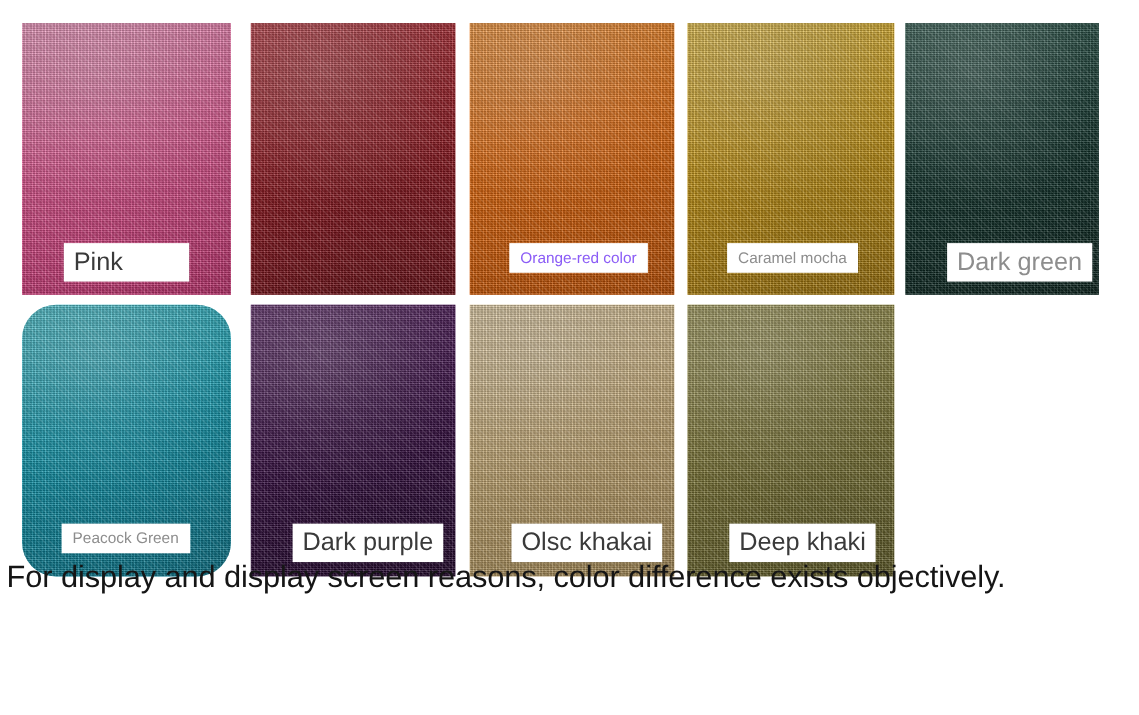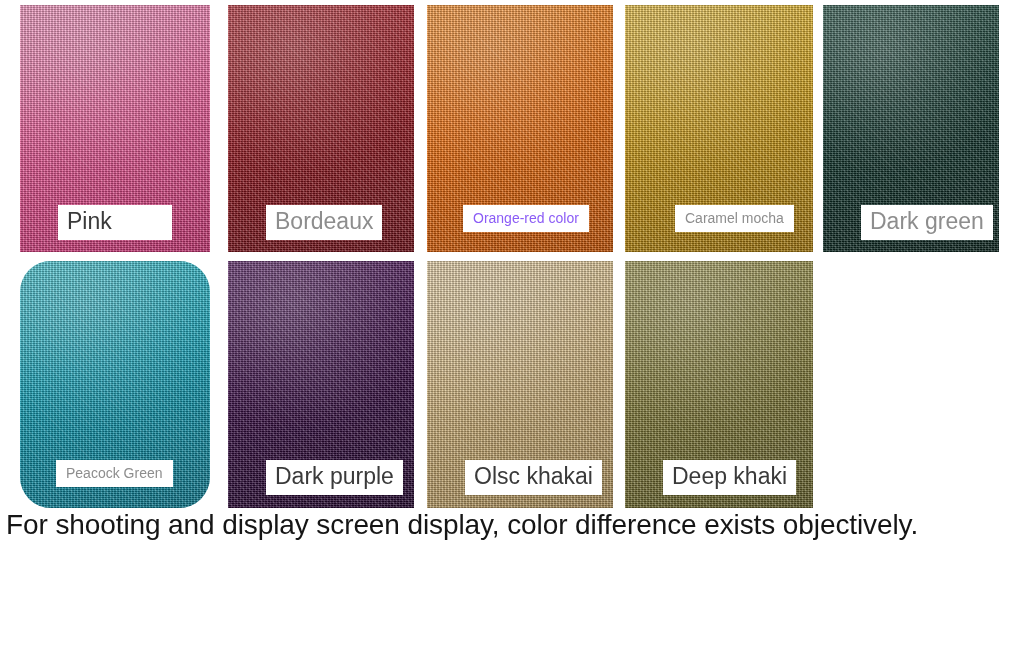--- a/index.html
+++ b/index.html
@@ -11,21 +11,21 @@
     width: 1035px;
     height: 650px;
     font-family: "Liberation Sans", sans-serif;
     overflow: hidden;
     position: relative;
   }
 
   #swatch-grid {
     position: absolute;
     left: 0;
-    top: 0;
+    top: 16px;
     width: 1035px;
     height: 510px;
   }
 
   .swatch {
     position: absolute;
     overflow: hidden;
     box-sizing: border-box;
   }
 
@@ -108,31 +108,30 @@
 
 <div id="swatch-grid">
     <div class="swatch" style="left: 20px; top: 5px; width: 190px; height: 247px; background: linear-gradient(168deg, rgb(245, 140, 187) 0%, rgb(239, 95, 156) 45%, rgb(224, 55, 127) 100%);">
       <div class="sheen"></div>
       <div class="weave"></div>
       <div class="label big dark" style="left: 38px; top: 200px;">Pink        </div>
     </div>
     <div class="swatch" style="left: 228px; top: 5px; width: 186px; height: 247px; background: linear-gradient(168deg, rgb(180, 34, 44) 0%, rgb(155, 23, 32) 45%, rgb(124, 15, 24) 100%);">
       <div class="sheen"></div>
       <div class="weave"></div>
-      <div class="label big gray" style="left: 38px; top: 200px;">Bordeaux</div>
     </div>
     <div class="swatch" style="left: 427px; top: 5px; width: 186px; height: 247px; background: linear-gradient(168deg, rgb(251, 138, 30) 0%, rgb(244, 112, 11) 45%, rgb(224, 92, 0) 100%);">
       <div class="sheen"></div>
       <div class="weave"></div>
       <div class="label small mid" style="left: 36px; top: 200px;">Orange-red color</div>
     </div>
     <div class="swatch" style="left: 625px; top: 5px; width: 188px; height: 247px; background: linear-gradient(168deg, rgb(232, 187, 46) 0%, rgb(211, 160, 20) 45%, rgb(184, 133, 10) 100%);">
       <div class="sheen"></div>
       <div class="weave"></div>
-      <div class="label small gray" style="left: 36px; top: 200px; margin-left: 14px;">Caramel mocha</div>
+      <div class="label small gray" style="left: 36px; top: 200px;">Caramel mocha</div>
     </div>
     <div class="swatch" style="left: 823px; top: 5px; width: 176px; height: 247px; background: linear-gradient(168deg, rgb(26, 74, 61) 0%, rgb(16, 55, 46) 45%, rgb(10, 39, 32) 100%);">
       <div class="sheen"></div>
       <div class="weave"></div>
       <div class="label big gray" style="left: 38px; top: 200px;">Dark green</div>
     </div>
     <div class="swatch" style="left: 20px; top: 261px; width: 190px; height: 247px; background: linear-gradient(168deg, rgb(46, 192, 207) 0%, rgb(16, 164, 187) 45%, rgb(10, 135, 160) 100%); border-radius: 31px;">
       <div class="sheen"></div>
       <div class="weave"></div>
       <div class="label small gray" style="left: 36px; top: 199px;">Peacock Green</div>
@@ -147,13 +146,13 @@
       <div class="weave"></div>
       <div class="label big dark" style="left: 38px; top: 199px;">Olsc khakai</div>
     </div>
     <div class="swatch" style="left: 625px; top: 261px; width: 188px; height: 247px; background: linear-gradient(168deg, rgb(155, 147, 73) 0%, rgb(135, 128, 58) 45%, rgb(111, 106, 44) 100%);">
       <div class="sheen"></div>
       <div class="weave"></div>
       <div class="label big dark" style="left: 38px; top: 199px;">Deep khaki</div>
     </div>
   </div>
 
-<div id="caption">For shooting and display screen display, color difference exists objectively.</div>
+<div id="caption">For display and display screen reasons, color difference exists objectively.</div>
 
 </body></html>

